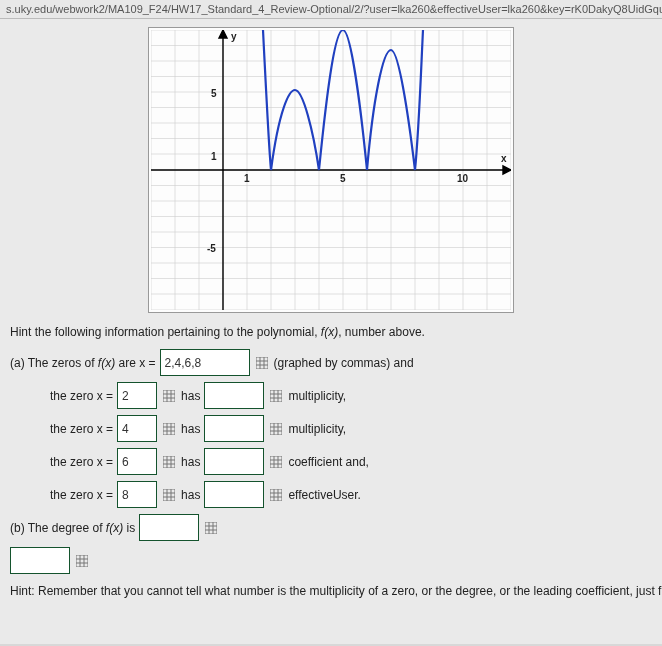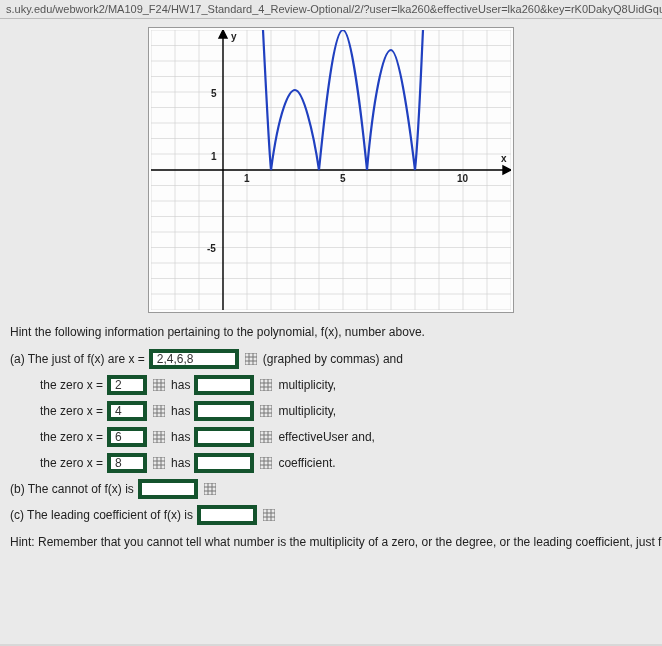--- a/index.html
+++ b/index.html
@@ -38,45 +38,45 @@
   }
   svg.graph { display: block; }
   .prompt { margin: 6px 0 10px 0; font-size: 12px; }
   .row {
     display: flex;
     align-items: center;
     gap: 4px;
     margin: 6px 0;
     font-size: 12px;
   }
-  .row.indent { margin-left: 30px; }
+  .row.indent { margin-left: 40px; }
   .label { white-space: nowrap; }
   input.txt {
-    border: 4px solid #14532d;
+    border: 1px solid #14532d;
     background: #fff;
-    height: 20px;
+    height: 27px;
     padding: 0 4px;
     font-size: 12px;
     color: #333;
   }
   .w40 { width: 40px; }
   .w60 { width: 60px; }
   .w80 { width: 90px; }
   .grid-icon {
     display: inline-flex;
     align-items: center;
     justify-content: center;
     width: 16px;
     height: 16px;
     font-size: 11px;
     color: #555;
   }
   .grid-icon svg { display:block; }
   .hint { margin-top: 10px; font-size: 12px; white-space: nowrap; }
-  .fx { }
+  .fx { font-style: italic; }
 </style>
 </head>
 <body>
 
 <div class="url-bar">
   <span>s.uky.edu/webwork2/MA109_F24/HW17_Standard_4_Review-Optional/2/?user=lka260&amp;effectiveUser=lka260&amp;key=rK0DakyQ8UidGquit</span>
 </div>
 
 <div class="page">
 
@@ -155,21 +155,21 @@
       </svg>
     </div>
   </div>
 
   <div class="prompt">
     <span>Hint the following information pertaining to the polynomial, </span><span class="fx">f(x)</span><span>, number above.</span>
   </div>
 
   <div class="row">
     <span class="label">
-      <span>(a) The just of </span><span class="fx">f(x)</span><span> are x =</span>
+      <span>(a) The zeros of </span><span class="fx">f(x)</span><span> are x =</span>
     </span>
     <input class="txt w80" value="2,4,6,8" style="">
     <span class="grid-icon">
         <svg width="12" height="12">
           <rect x="0" y="0" width="12" height="12" fill="none" stroke="#777"></rect>
           <line x1="4" y1="0" x2="4" y2="12" stroke="#777"></line>
           <line x1="8" y1="0" x2="8" y2="12" stroke="#777"></line>
           <line x1="0" y1="4" x2="12" y2="4" stroke="#777"></line>
           <line x1="0" y1="8" x2="12" y2="8" stroke="#777"></line>
         </svg>
@@ -244,21 +244,21 @@
         <input class="txt w60" value="" style="">
         <span class="grid-icon">
           <svg width="12" height="12">
             <rect x="0" y="0" width="12" height="12" fill="none" stroke="#777"></rect>
             <line x1="4" y1="0" x2="4" y2="12" stroke="#777"></line>
             <line x1="8" y1="0" x2="8" y2="12" stroke="#777"></line>
             <line x1="0" y1="4" x2="12" y2="4" stroke="#777"></line>
             <line x1="0" y1="8" x2="12" y2="8" stroke="#777"></line>
           </svg>
         </span>
-        <span class="label">effectiveUser and,</span>
+        <span class="label">coefficient and,</span>
       </div>
       <div class="row indent">
         <span class="label">the zero x =</span>
         <input class="txt w40" value="8" style="">
         <span class="grid-icon">
           <svg width="12" height="12">
             <rect x="0" y="0" width="12" height="12" fill="none" stroke="#777"></rect>
             <line x1="4" y1="0" x2="4" y2="12" stroke="#777"></line>
             <line x1="8" y1="0" x2="8" y2="12" stroke="#777"></line>
             <line x1="0" y1="4" x2="12" y2="4" stroke="#777"></line>
@@ -269,44 +269,41 @@
         <input class="txt w60" value="" style="">
         <span class="grid-icon">
           <svg width="12" height="12">
             <rect x="0" y="0" width="12" height="12" fill="none" stroke="#777"></rect>
             <line x1="4" y1="0" x2="4" y2="12" stroke="#777"></line>
             <line x1="8" y1="0" x2="8" y2="12" stroke="#777"></line>
             <line x1="0" y1="4" x2="12" y2="4" stroke="#777"></line>
             <line x1="0" y1="8" x2="12" y2="8" stroke="#777"></line>
           </svg>
         </span>
-        <span class="label">coefficient.</span>
+        <span class="label">effectiveUser.</span>
       </div>
     </div>
 
   <div class="row">
     <span class="label">
-      <span>(b) The cannot of </span><span class="fx">f(x)</span><span> is</span>
+      <span>(b) The degree of </span><span class="fx">f(x)</span><span> is</span>
     </span>
     <input class="txt w60" value="" style="">
     <span class="grid-icon">
         <svg width="12" height="12">
           <rect x="0" y="0" width="12" height="12" fill="none" stroke="#777"></rect>
           <line x1="4" y1="0" x2="4" y2="12" stroke="#777"></line>
           <line x1="8" y1="0" x2="8" y2="12" stroke="#777"></line>
           <line x1="0" y1="4" x2="12" y2="4" stroke="#777"></line>
           <line x1="0" y1="8" x2="12" y2="8" stroke="#777"></line>
         </svg>
       </span>
   </div>
 
   <div class="row">
-    <span class="label">
-      <span>(c) The leading coefficient of </span><span class="fx">f(x)</span><span> is</span>
-    </span>
     <input class="txt w60" value="" style="">
     <span class="grid-icon">
         <svg width="12" height="12">
           <rect x="0" y="0" width="12" height="12" fill="none" stroke="#777"></rect>
           <line x1="4" y1="0" x2="4" y2="12" stroke="#777"></line>
           <line x1="8" y1="0" x2="8" y2="12" stroke="#777"></line>
           <line x1="0" y1="4" x2="12" y2="4" stroke="#777"></line>
           <line x1="0" y1="8" x2="12" y2="8" stroke="#777"></line>
         </svg>
       </span>

